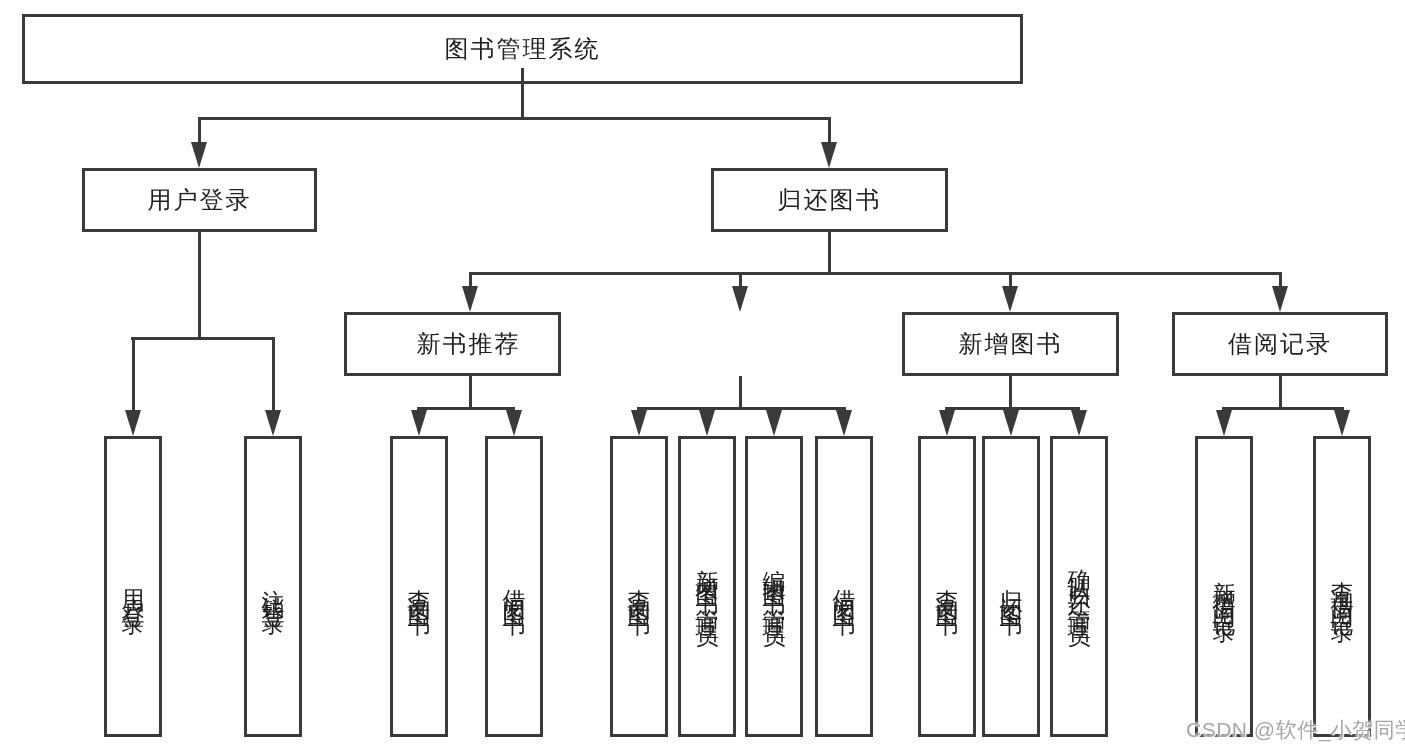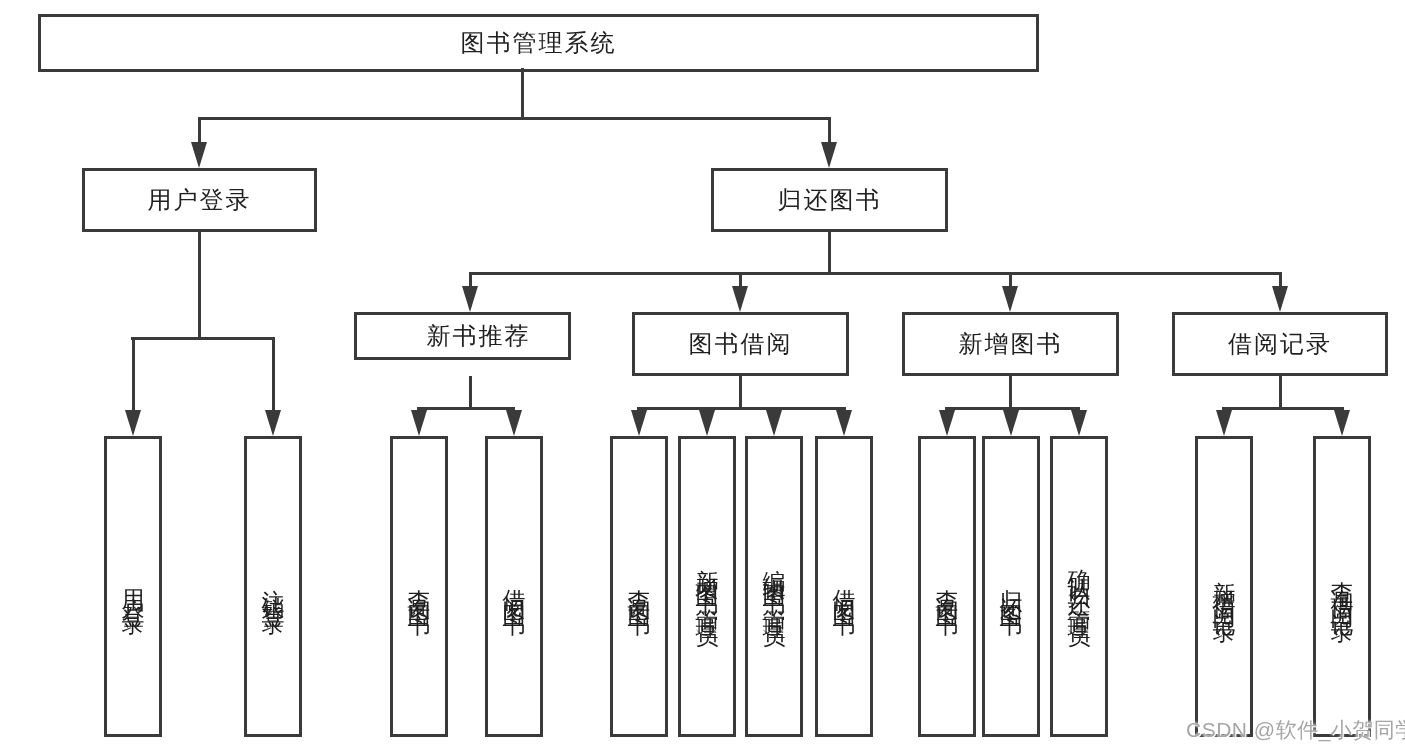--- a/index.html
+++ b/index.html
@@ -50,21 +50,21 @@
     text-shadow:0 0 3px #ffffff,0 0 3px #ffffff,1px 1px 0 #ffffff;
     z-index:5;
     white-space:nowrap;
   }
 </style>
 </head>
 <body>
 
 <div class="canvas">
 
-  <div class="box hbox" style="left:22px;top:14px;width:1001px;height:58px;margin-left:16px;">图书管理系统</div>
+  <div class="box hbox" style="left:22px;top:14px;width:1001px;height:70px;">图书管理系统</div>
 
   <div class="vl" style="left:521px;top:68px;height:49px;"></div>
   <div class="hl" style="left:198px;top:117px;width:633px;"></div>
   <div class="vl" style="left:198px;top:117px;height:27px;"></div>
   <div class="arrow" style="left:191px;top:142px;"></div>
   <div class="vl" style="left:828px;top:117px;height:27px;"></div>
   <div class="arrow" style="left:821px;top:142px;"></div>
 
   <div class="box hbox" style="left:82px;top:168px;width:235px;height:64px;">用户登录</div>
   <div class="box hbox" style="left:711px;top:168px;width:237px;height:64px;">归还图书</div>
@@ -80,22 +80,21 @@
   <div class="hl" style="left:469px;top:272px;width:813px;"></div>
   <div class="vl" style="left:469px;top:272px;height:16px;"></div>
   <div class="arrow" style="left:462px;top:286px;"></div>
   <div class="vl" style="left:739px;top:272px;height:16px;"></div>
   <div class="arrow" style="left:732px;top:286px;"></div>
   <div class="vl" style="left:1009px;top:272px;height:16px;"></div>
   <div class="arrow" style="left:1002px;top:286px;"></div>
   <div class="vl" style="left:1279px;top:272px;height:16px;"></div>
   <div class="arrow" style="left:1272px;top:286px;"></div>
 
-  <div class="box hbox" style="left:354px;top:312px;width:217px;height:48px;padding-left:32px;">新书推荐</div>
-  <div class="box hbox" style="left:632px;top:312px;width:217px;height:64px;">图书借阅</div>
+  <div class="box hbox" style="left:344px;top:312px;width:217px;height:64px;padding-left:32px;">新书推荐</div>
   <div class="box hbox" style="left:902px;top:312px;width:217px;height:64px;">新增图书</div>
   <div class="box hbox" style="left:1172px;top:312px;width:216px;height:64px;">借阅记录</div>
 
   <div class="vl" style="left:469px;top:376px;height:31px;"></div>
   <div class="hl" style="left:417px;top:407px;width:98px;"></div>
   <div class="arrow" style="left:411px;top:410px;"></div>
   <div class="arrow" style="left:506px;top:410px;"></div>
 
   <div class="vl" style="left:739px;top:376px;height:31px;"></div>
   <div class="hl" style="left:637px;top:407px;width:209px;"></div>

